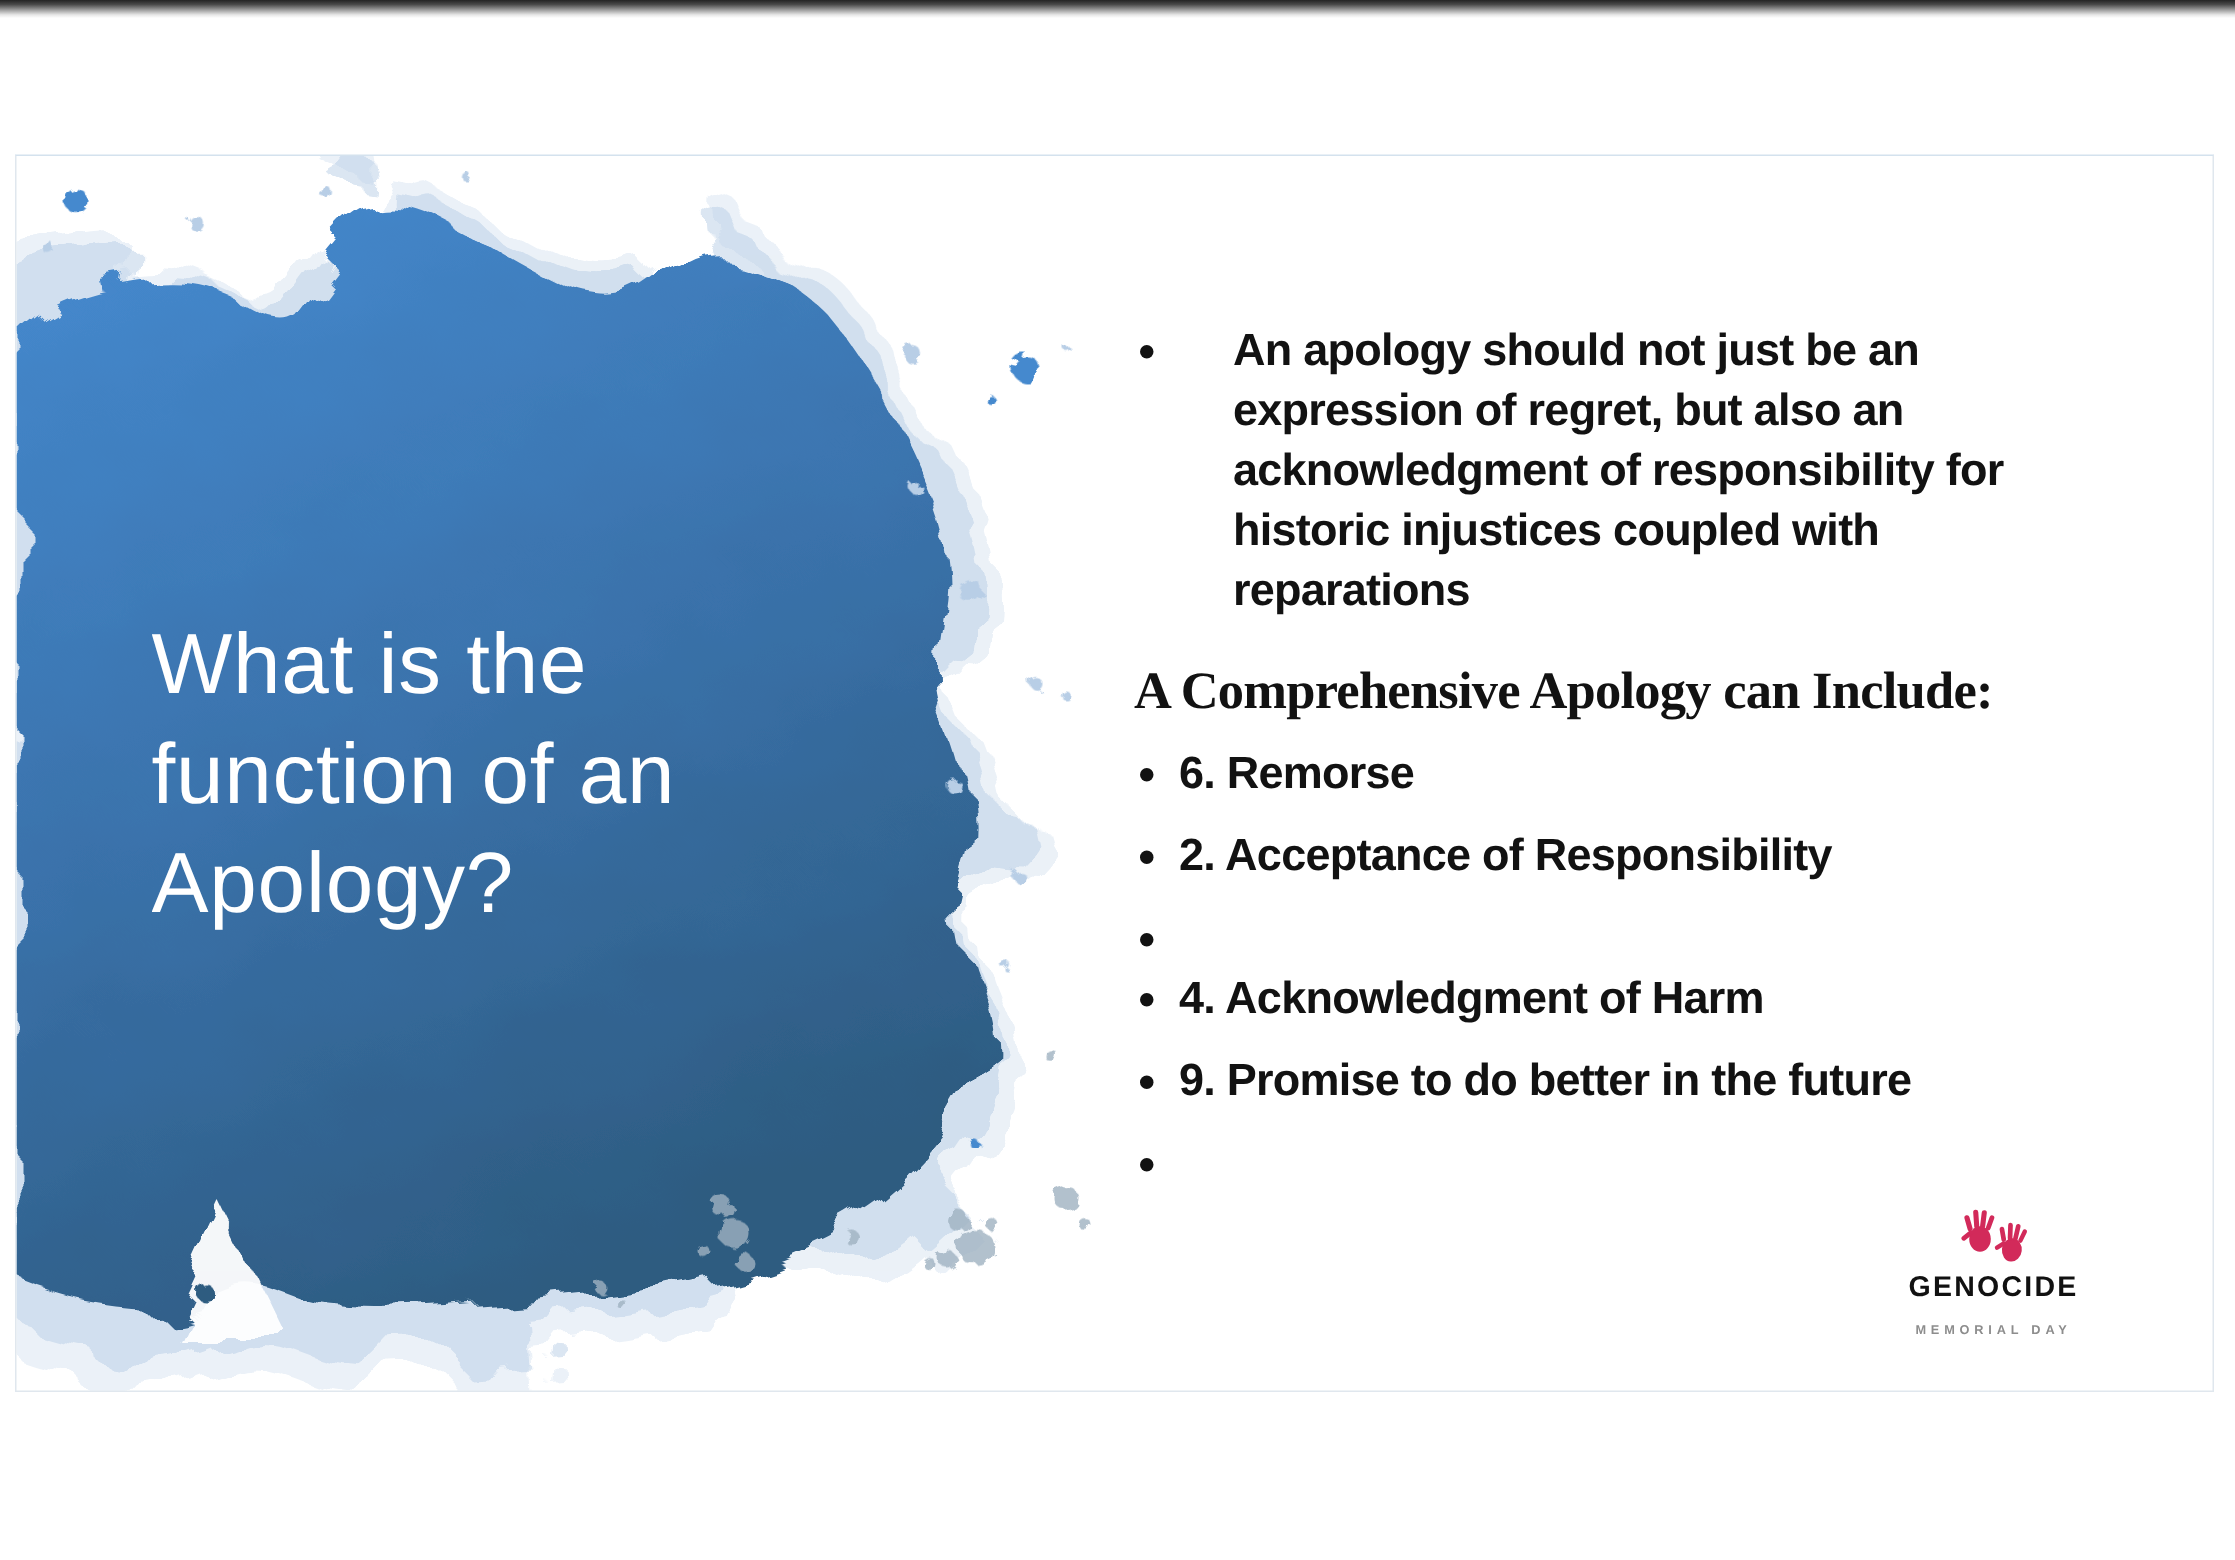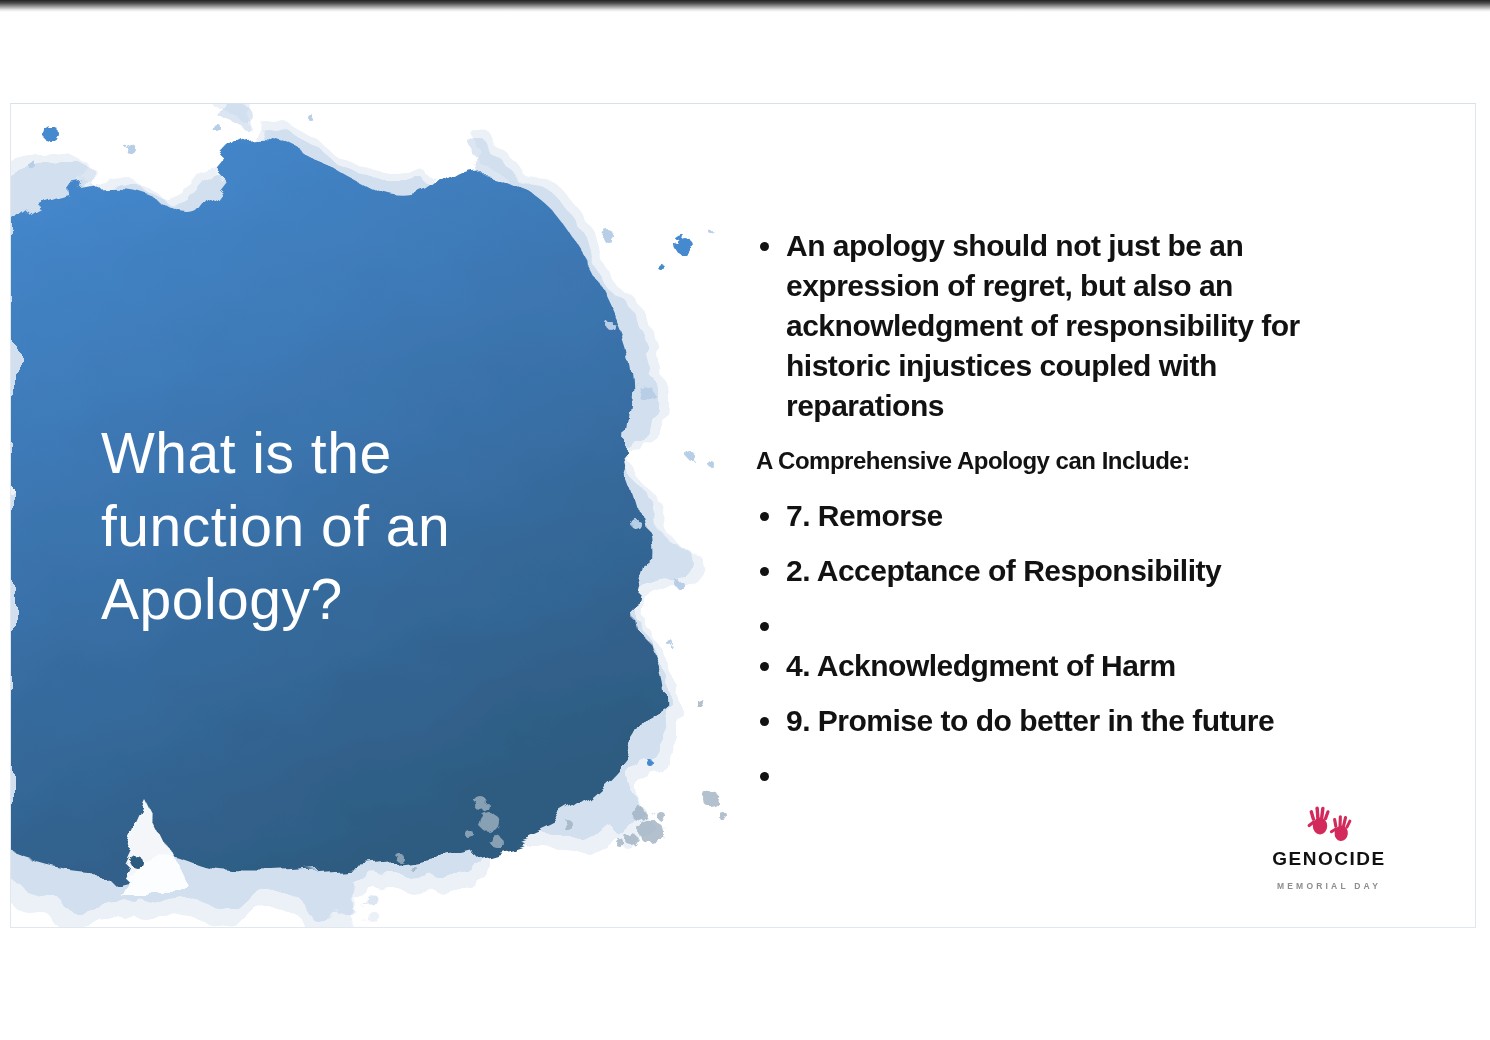--- a/index.html
+++ b/index.html
@@ -17,31 +17,31 @@
   .mainblob{fill:url(#blobGrad);}
   stop.s1{stop-color:var(--blob-light,#4589ce);}
   stop.s2{stop-color:var(--blob-mid,#3a72ab);}
   stop.s3{stop-color:var(--blob-dark,#2d5b80);}
   .c-blue{fill:var(--blob-light,#4d86c6);}
   .c-light{fill:var(--fringe,#b4cbe5);}
   .c-gray{fill:#9fb1c1;opacity:.8;}
   .c-dark{fill:var(--blob-dark,#2e5c81);}
   .wedge{fill:#ffffff;opacity:.95;}
 
-  .slide-title{position:absolute;left:90px;top:313px;margin:0;color:#ffffff;font-weight:400;
+  .slide-title{position:absolute;left:90px;top:303px;margin:0;color:#ffffff;font-weight:400;
     font-size:57px;line-height:73px;white-space:pre-line;letter-spacing:.5px;}
 
   .body-block{position:absolute;left:745px;top:110px;width:660px;color:#121212;}
   .row{display:flex;align-items:flex-start;margin-top:15px;}
-  .row.first{margin-top:12px;}
+  .row.first{margin-top:0;gap:36px;}
   .dot{flex:0 0 9px;width:9px;height:9px;border-radius:50%;background:#121212;margin:16px 17px 0 4px;}
   .btxt{font-size:30px;line-height:40px;font-weight:700;letter-spacing:-.5px;white-space:pre-line;
     font-stretch:semi-condensed;}
-  .subheading{margin-top:15px;font-size:24px;line-height:40px;font-weight:700;letter-spacing:-.5px;
-    font-stretch:semi-condensed;}
+  .subheading{margin-top:27px;font-size:35px;line-height:40px;font-weight:700;letter-spacing:-.5px;
+    font-stretch:semi-condensed;font-family:Liberation Serif, serif;}
 
   .logo{position:absolute;left:1252px;top:700px;width:132px;text-align:center;}
   .logo-hands{display:block;margin:0 auto -2px auto;}
   .hand{fill:var(--hand-color,#d22a5a);}
   .logo-name{font-size:19px;font-weight:700;letter-spacing:1.5px;color:var(--logo-text,#111111);
     line-height:18px;}
   .logo-sub{font-size:8.5px;font-weight:700;letter-spacing:3.2px;color:var(--logo-sub,#8d8d8d);
     margin-top:14px;line-height:9px;}
 </style>
 </head>
@@ -149,21 +149,21 @@
 expression of regret, but also an
 acknowledgment of responsibility for
 historic injustices coupled with
 reparations</div>
     </div>
 
     <div class="subheading">A Comprehensive Apology can Include:</div>
 
     <div class="row">
       <span class="dot"></span>
-      <div class="btxt">7. Remorse</div>
+      <div class="btxt">6. Remorse</div>
     </div>
     <div class="row">
       <span class="dot"></span>
       <div class="btxt">2. Acceptance of Responsibility</div>
     </div>
     <div class="row">
       <span class="dot"></span>
     </div>
     <div class="row">
       <span class="dot"></span>

